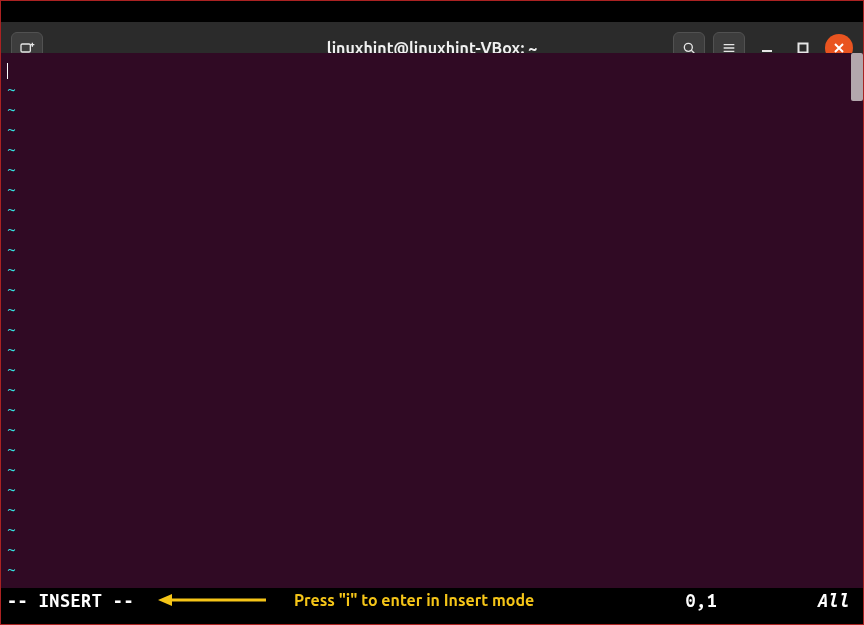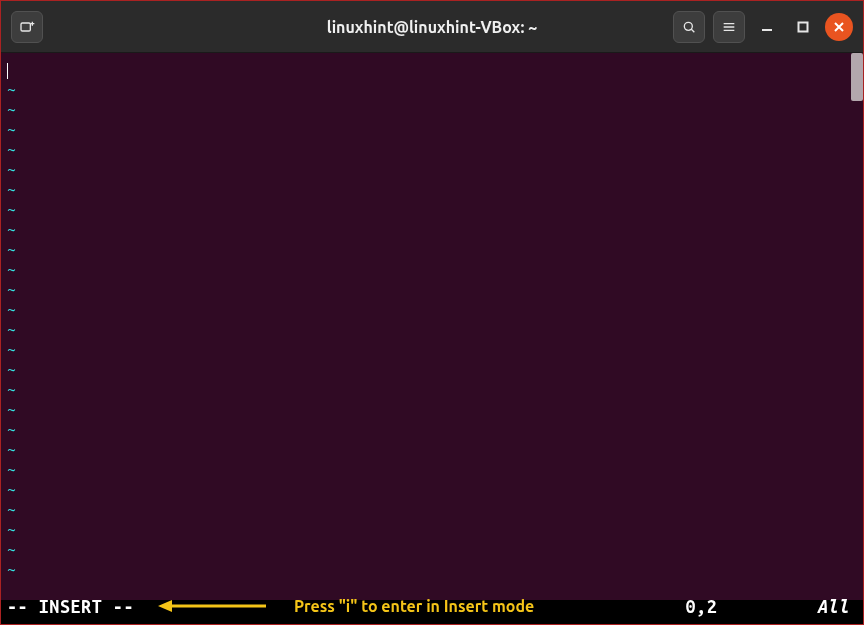--- a/index.html
+++ b/index.html
@@ -14,20 +14,21 @@
     }
     .titlebar {
       height: 52px;
       background: #2b2b2b;
       display: flex;
       align-items: center;
       padding: 0 10px;
       gap: 8px;
       position: relative;
       border-bottom: 1px solid #1a1a1a;
+      margin-top: 21px;
     }
     .tb-btn {
       width: 32px;
       height: 32px;
       background: #3d3d3d;
       border: 1px solid #515151;
       border-radius: 6px;
       display: flex;
       align-items: center;
       justify-content: center;
@@ -99,21 +100,21 @@
       width: 12px;
       height: 48px;
       background: #b3a7ad;
       border-radius: 2px;
     }
     .statusline {
       position: absolute;
       bottom: 0;
       left: 0;
       right: 0;
-      height: 24px;
+      height: 36px;
       display: flex;
       align-items: center;
       background: #000;
       color: #fff;
       font-family: "Ubuntu Mono", monospace;
       font-size: 18px;
       font-weight: bold;
       padding: 0 6px 12px 6px;
       letter-spacing: 0.5px;
     }
@@ -213,15 +214,15 @@
 <div class="statusline">
   <span class="status-mode">-- INSERT --</span>
   <span class="annotation-arrow">
     <svg width="108" height="14" viewBox="0 0 108 14">
       <line x1="108" y1="7" x2="6" y2="7" stroke="#f5c518" stroke-width="3"></line>
       <polygon points="0,7 14,1 14,13" fill="#f5c518"></polygon>
     </svg>
   </span>
   <span class="annotation-text">Press "i" to enter in Insert mode</span>
   <span class="spacer"></span>
-  <span class="status-pos">0,2</span>
+  <span class="status-pos">0,1</span>
   <span class="status-all">All</span>
 </div>
 
 </body></html>

